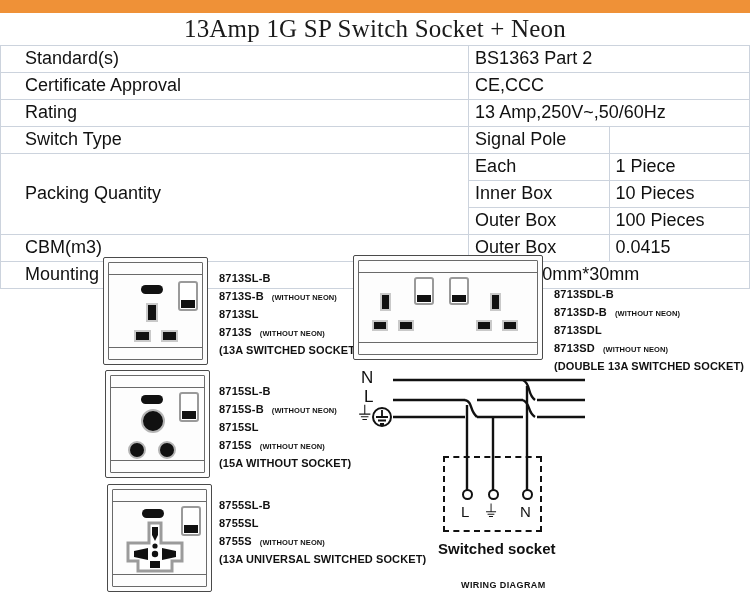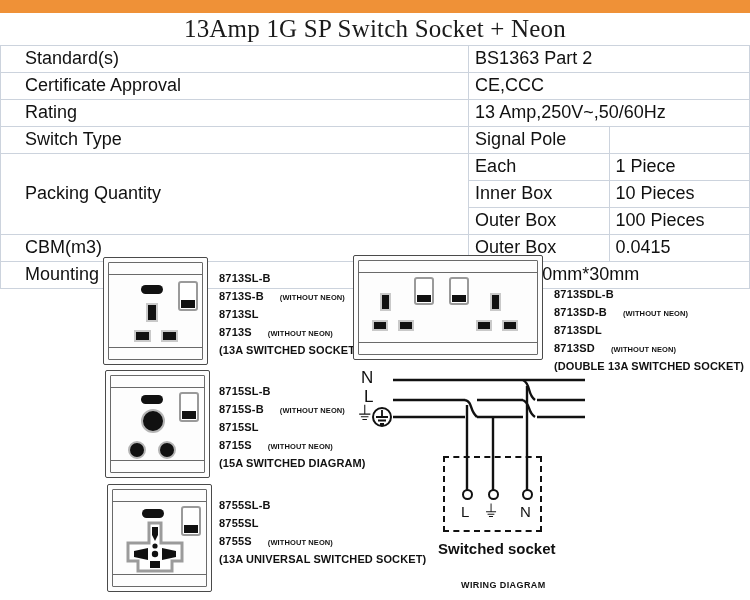--- a/index.html
+++ b/index.html
@@ -82,21 +82,21 @@
   
   .pinE{position:absolute;background:#111;border:2px solid #c9c9c9;box-sizing:border-box;}
   .pinLN{position:absolute;background:#111;border:2px solid #c9c9c9;box-sizing:border-box;}
   
   .rpinE{position:absolute;background:#111;border:2.5px solid #b5b5b5;border-radius:50%;box-sizing:border-box;}
   .rpinLN{position:absolute;background:#111;border:2.5px solid #b5b5b5;border-radius:50%;box-sizing:border-box;}
 
   
   .labels{position:absolute;}
   .labels .ln{font-size:11px;font-weight:700;color:#111;white-space:nowrap;line-height:16px;letter-spacing:.2px;}
-  .labels .ln .sm{font-size:7.5px;font-weight:700;letter-spacing:.1px;padding-left:16px;}
+  .labels .ln .sm{font-size:7.5px;font-weight:700;letter-spacing:.1px;padding-left:8px;}
   .labels .cap{font-size:11px;font-weight:700;color:#111;white-space:nowrap;line-height:16px;letter-spacing:.1px;}
 
   
   #wiring{position:absolute;left:355px;top:372px;width:300px;height:228px;}
   #wiring .wlabel{position:absolute;font-size:17px;color:#111;font-family:"Liberation Sans",sans-serif;}
   #wiring .term{position:absolute;width:11px;height:11px;border:2px solid #111;border-radius:50%;box-sizing:border-box;background:#fff;}
   #wiring .tlab{position:absolute;font-size:15px;color:#111;}
   #wiring .dash{position:absolute;border:2px dashed #111;box-sizing:border-box;}
   #wiring .cap1{position:absolute;font-size:15px;font-weight:700;color:#111;white-space:nowrap;}
   #wiring .cap2{position:absolute;font-size:9px;font-weight:700;color:#111;letter-spacing:.4px;white-space:nowrap;}
@@ -233,21 +233,21 @@
     </div>
     <div class="ln">
       <span>8715S-B</span><span class="sm">(WITHOUT NEON)</span>
     </div>
     <div class="ln">
       <span>8715SL</span><span class="sm"></span>
     </div>
     <div class="ln">
       <span>8715S</span><span class="sm">(WITHOUT NEON)</span>
     </div>
-    <div class="cap">(15A SWITCHED DIAGRAM)</div>
+    <div class="cap">(15A WITHOUT SOCKET)</div>
   </div>
 
   <div class="plate" style="left:74px;top:234px;width:105px;height:108px;">
     <div class="innerframe"></div>
     <div class="bandtop"></div>
     <div class="bandbot"></div>
     <div class="neon" style="left:34px;top:24px;width:22px;height:9px;"></div>
     <div class="rocker" style="left:73px;top:21px;width:20px;height:30px;">
         <i></i>
       </div>

